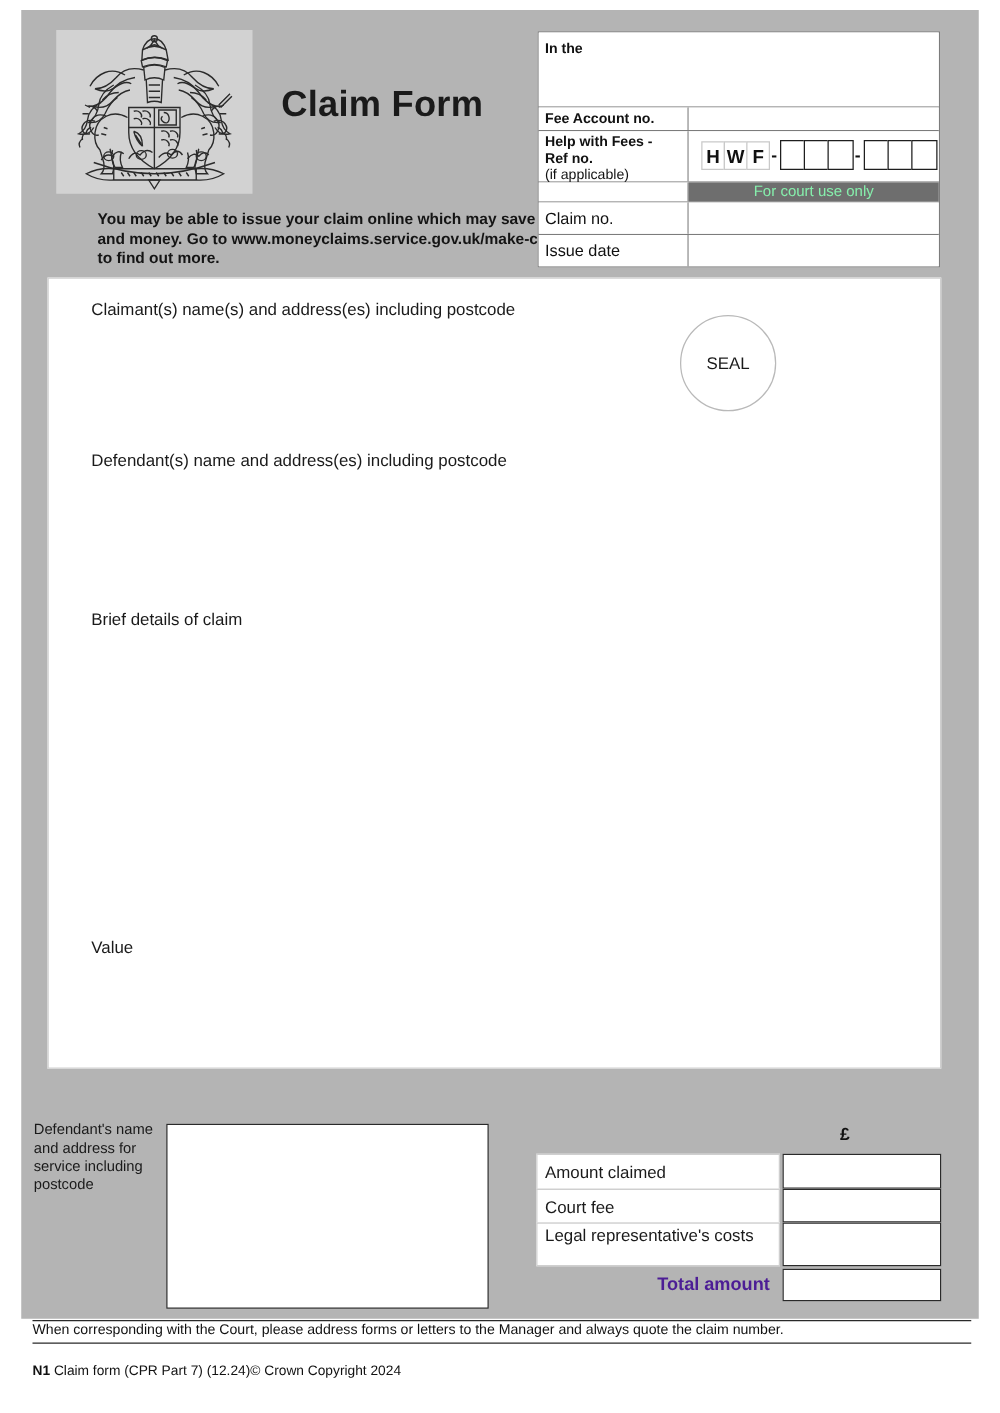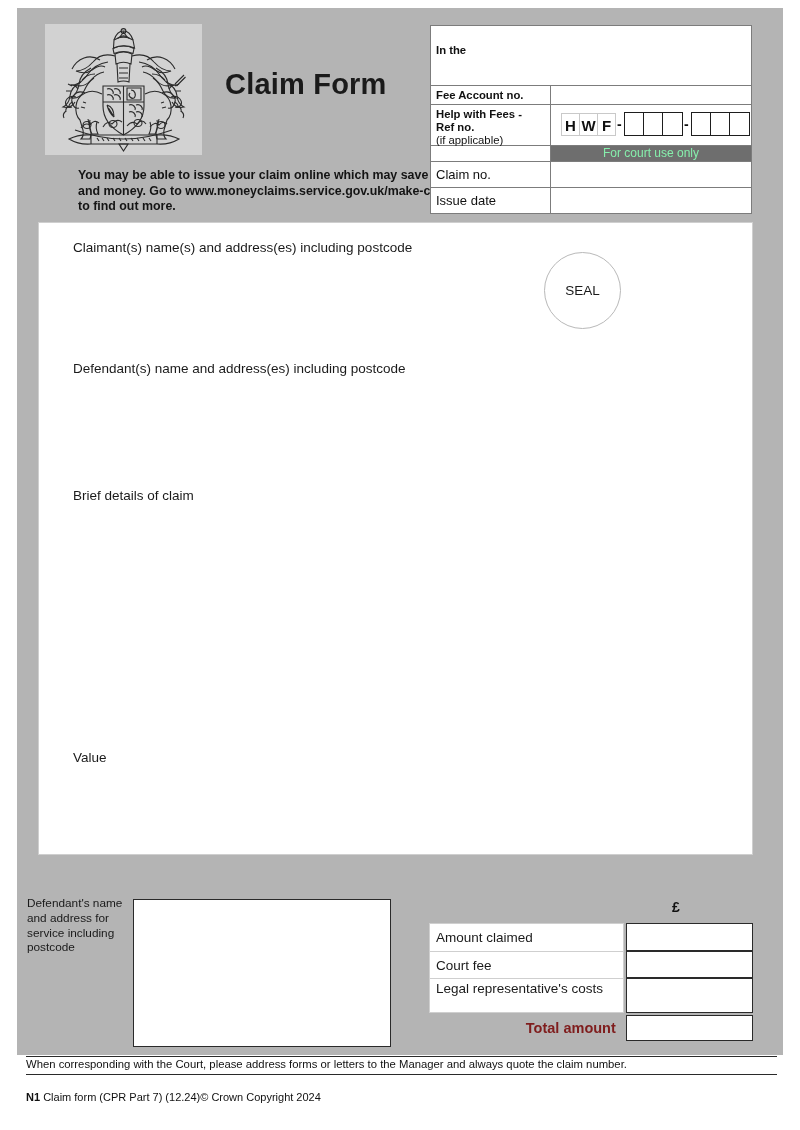--- a/index.html
+++ b/index.html
@@ -81,21 +81,21 @@
     background: #ffffff;
   }
   .lbl-bold { font-size: 11.3px; font-weight: bold; line-height: 13px; color: #111; }
   .lbl-plain { font-size: 11.3px; font-weight: normal; line-height: 13px; color: #111; }
   .lbl-reg { font-size: 13px; font-weight: normal; color: #111; }
 
   #row-inthe .ct-label {
     width: 100%;
     border-right: none;
     height: 59px;
-    padding-top: 14px;
+    padding-top: 3px;
   }
   #row-fee .ct-label { height: 18px; display: flex; align-items: center; }
   #row-fee .ct-value { height: 18px; }
   #row-hwf .ct-label { height: 40px; padding-top: 3px; }
   #row-hwf .ct-value { height: 40px; position: relative; }
   #row-courtuse .ct-label { height: 15px; }
   #row-courtuse .ct-value {
     height: 15px;
     background: #6e6e6e;
     color: #86efac;
@@ -246,21 +246,21 @@
   .r3 .amt-name, .r3 .amt-input { height: 35px; }
   .r3 .amt-name { align-items: flex-start; line-height: 15px; padding-top: 2px; }
   .amt-total-row { display: flex; align-items: center; margin-top: 2px; }
   .amt-total-label {
     width: 196px;
     text-align: right;
     padding-right: 8px;
     box-sizing: border-box;
     font-size: 14.5px;
     font-weight: bold;
-    color: #7f1d1d;
+    color: #4c1d95;
   }
   .amt-total-input {
     width: 128px;
     height: 26px;
     box-sizing: border-box;
     background: #ffffff;
     border: 1.6px solid #2a2a2a;
     margin-left: 2px;
   }
 

